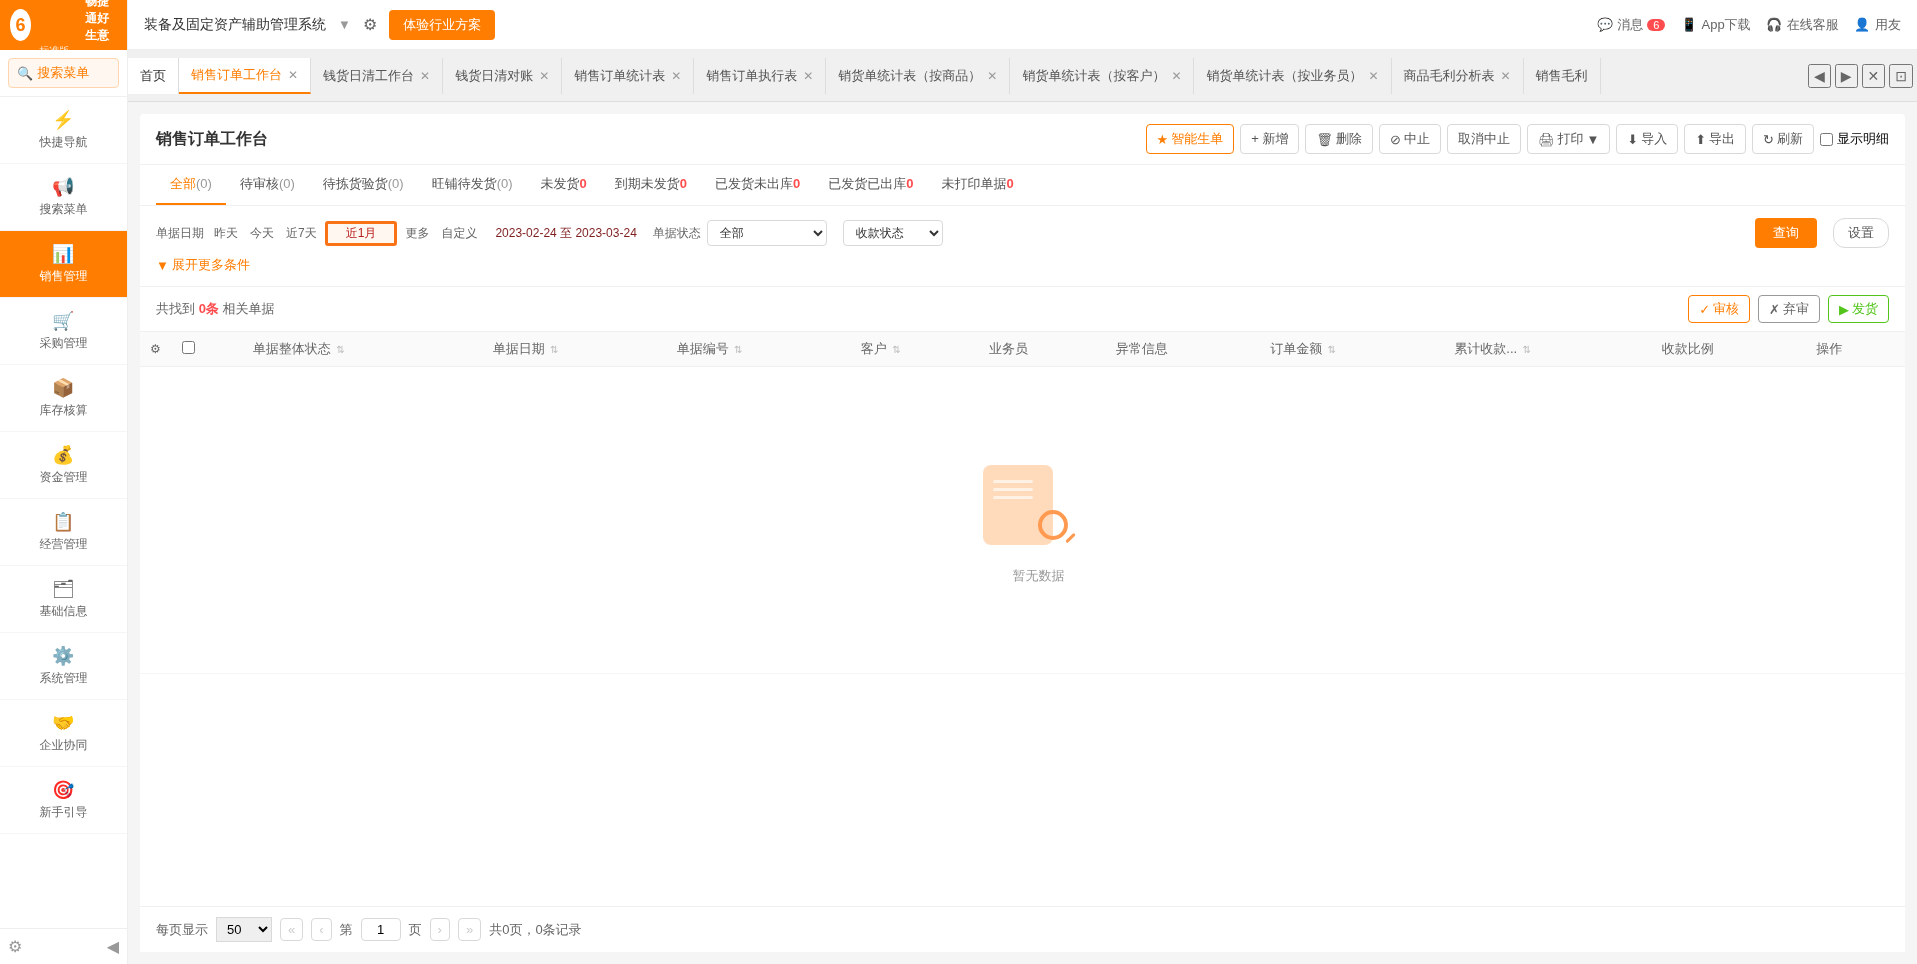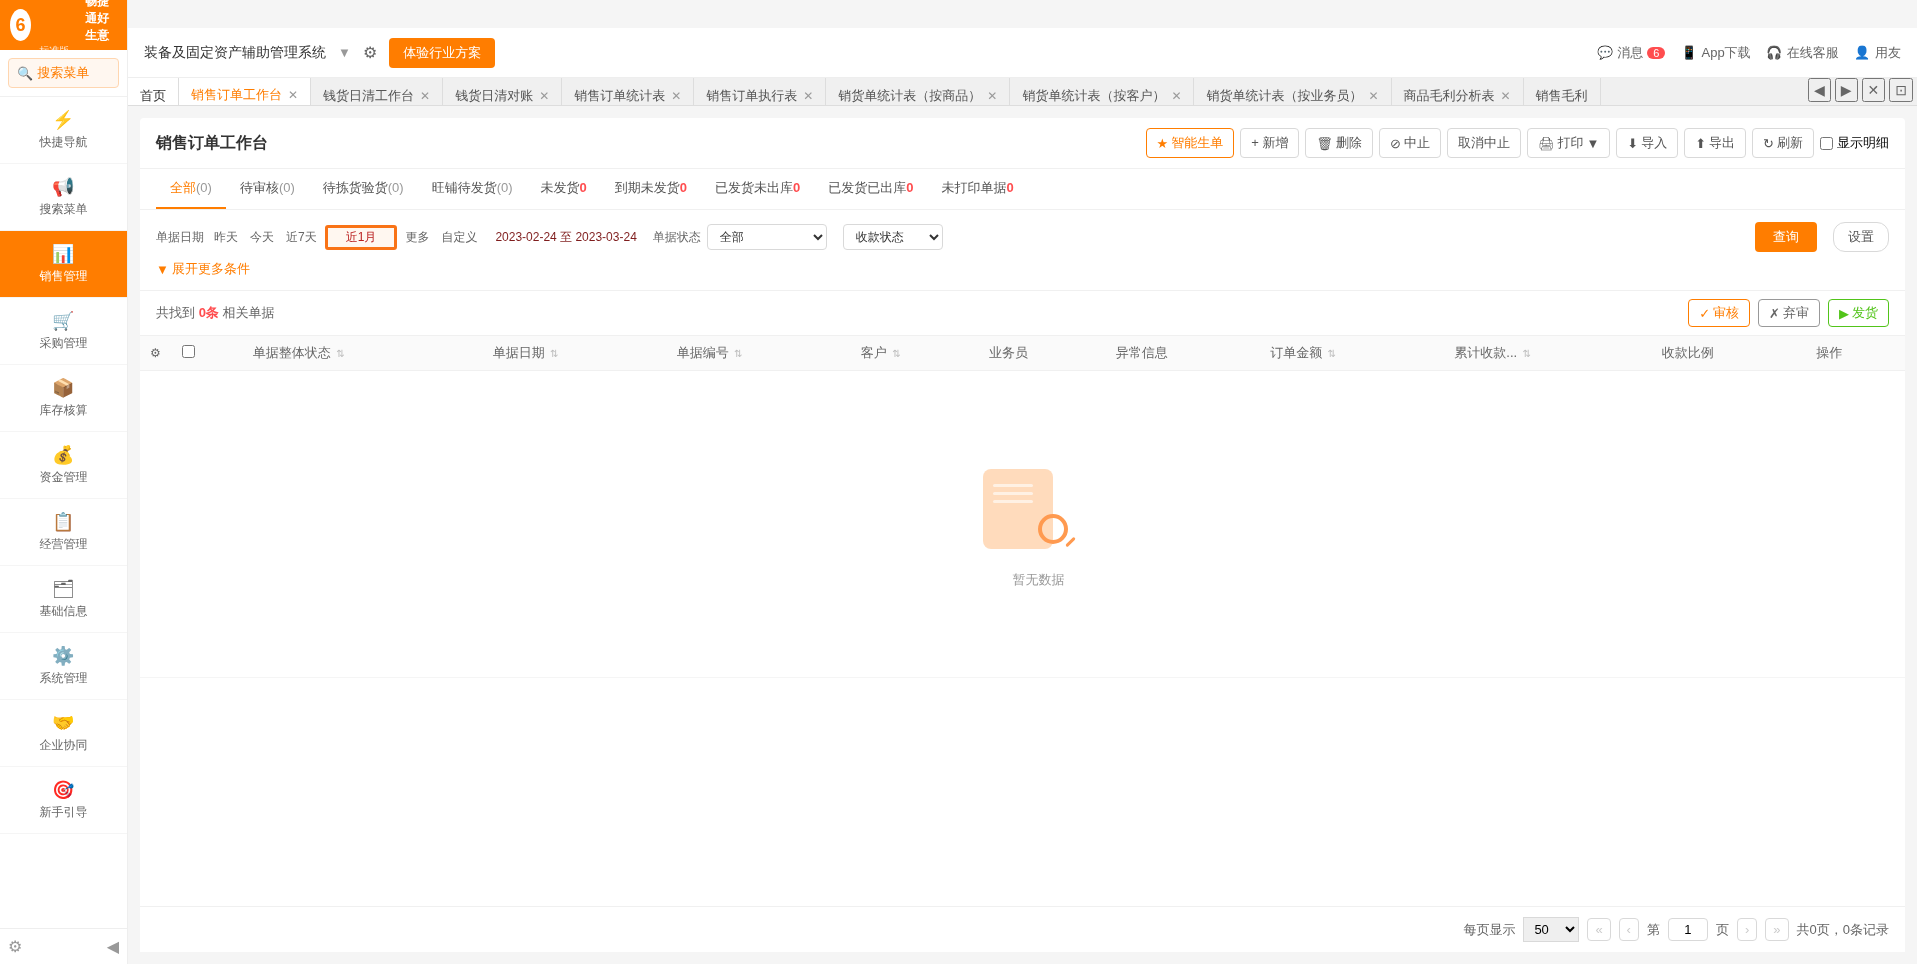--- a/index.html
+++ b/index.html
@@ -19,31 +19,31 @@
     .sidebar-item .icon { font-size: 18px; margin-bottom: 3px; }
     .sidebar-item .label { font-size: 12px; text-align: center; }
 
     .sidebar-footer { padding: 8px; display: flex; justify-content: space-between; border-top: 1px solid #eee; }
     .sidebar-footer-btn { cursor: pointer; color: #999; font-size: 16px; }
 
     
     .main { flex: 1; display: flex; flex-direction: column; overflow: hidden; }
 
     
-    .topbar { height: 50px; background: #fff; border-bottom: 1px solid #eee; display: flex; align-items: center; padding: 0 16px; gap: 12px; margin-top: 28px; }
+    .topbar { height: 50px; background: #fff; border-bottom: 1px solid #eee; display: flex; align-items: center; padding: 0 16px; gap: 12px; }
     .topbar-title { font-size: 14px; color: #333; font-weight: 500; }
     .topbar-arrow { color: #999; cursor: pointer; }
     .topbar-gear { color: #666; cursor: pointer; font-size: 16px; }
     .topbar-industry { background: #ff7d00; color: #fff; border: none; border-radius: 4px; padding: 6px 14px; cursor: pointer; font-size: 13px; }
     .topbar-right { margin-left: auto; display: flex; align-items: center; gap: 16px; color: #666; font-size: 13px; }
     .topbar-right-item { display: flex; align-items: center; gap: 4px; cursor: pointer; }
     .badge { background: #ff4d4f; color: #fff; border-radius: 10px; padding: 0 5px; font-size: 11px; min-width: 18px; text-align: center; }
 
     
-    .tabbar { height: 28px; background: #f0f0f0; display: flex; align-items: flex-start; border-bottom: 1px solid #ddd; overflow-x: auto; flex-shrink: 0; }
+    .tabbar { height: 52px; background: #f0f0f0; display: flex; align-items: center; border-bottom: 1px solid #ddd; overflow-x: auto; flex-shrink: 0; }
     .tabbar::-webkit-scrollbar { display: none; }
     .tab { display: flex; align-items: center; height: 36px; padding: 0 12px; cursor: pointer; white-space: nowrap; border-right: 1px solid #ddd; color: #555; font-size: 13px; flex-shrink: 0; }
     .tab.active { background: #fff; color: #ff7d00; border-bottom: 2px solid #ff7d00; }
     .tab.home { background: #fff; color: #333; }
     .tab-close { margin-left: 6px; color: #999; font-size: 12px; }
     .tabbar-nav { display: flex; align-items: center; margin-left: auto; padding: 0 4px; gap: 4px; }
     .tabbar-nav-btn { cursor: pointer; color: #666; padding: 2px 4px; font-size: 14px; }
 
     
     .content { flex: 1; display: flex; flex-direction: column; overflow: hidden; background: #f5f5f5; padding: 12px; }
@@ -92,21 +92,21 @@
     table th { background: #fafafa; border-bottom: 1px solid #f0f0f0; padding: 8px 10px; color: #666; font-weight: 500; text-align: left; white-space: nowrap; font-size: 12px; }
     table td { border-bottom: 1px solid #f5f5f5; padding: 8px 10px; color: #333; font-size: 12px; }
     table th .sort-icon { color: #bbb; font-size: 10px; margin-left: 2px; }
     .th-checkbox { width: 32px; }
 
     
     .empty-state { display: flex; flex-direction: column; align-items: center; justify-content: center; padding: 80px 20px; }
     .empty-text { color: #999; font-size: 13px; margin-left: 32px; }
 
     
-    .pagination { background: #fff; padding: 10px 16px; display: flex; align-items: center; justify-content: flex-end; border-top: 1px solid #f0f0f0; gap: 8px; font-size: 13px; color: #666; }
+    .pagination { background: #fff; padding: 10px 16px; display: flex; align-items: center; justify-content: flex-start; border-top: 1px solid #f0f0f0; gap: 8px; font-size: 13px; color: #666; }
     .page-size-select { border: 1px solid #d9d9d9; border-radius: 0; padding: 3px 6px; }
     .page-input { border: 1px solid #d9d9d9; border-radius: 4px; padding: 3px 6px; width: 40px; text-align: center; }
     .page-nav-btn { border: 1px solid #d9d9d9; background: #fff; border-radius: 4px; padding: 3px 7px; cursor: pointer; color: #666; }
     .page-nav-btn.disabled { color: #ccc; cursor: not-allowed; }
 
     
     .empty-illustration { width: 100px; height: 100px; position: relative; margin-bottom: 12px; }
     .scroll-body { width: 70px; height: 80px; background: #ffcca0; border-radius: 8px; position: absolute; left: 10px; top: 10px; opacity: 0.7; }
     .scroll-lines { position: absolute; left: 20px; top: 25px; }
     .scroll-line { width: 40px; height: 3px; background: #fff; border-radius: 2px; margin-bottom: 5px; opacity: 0.6; }

